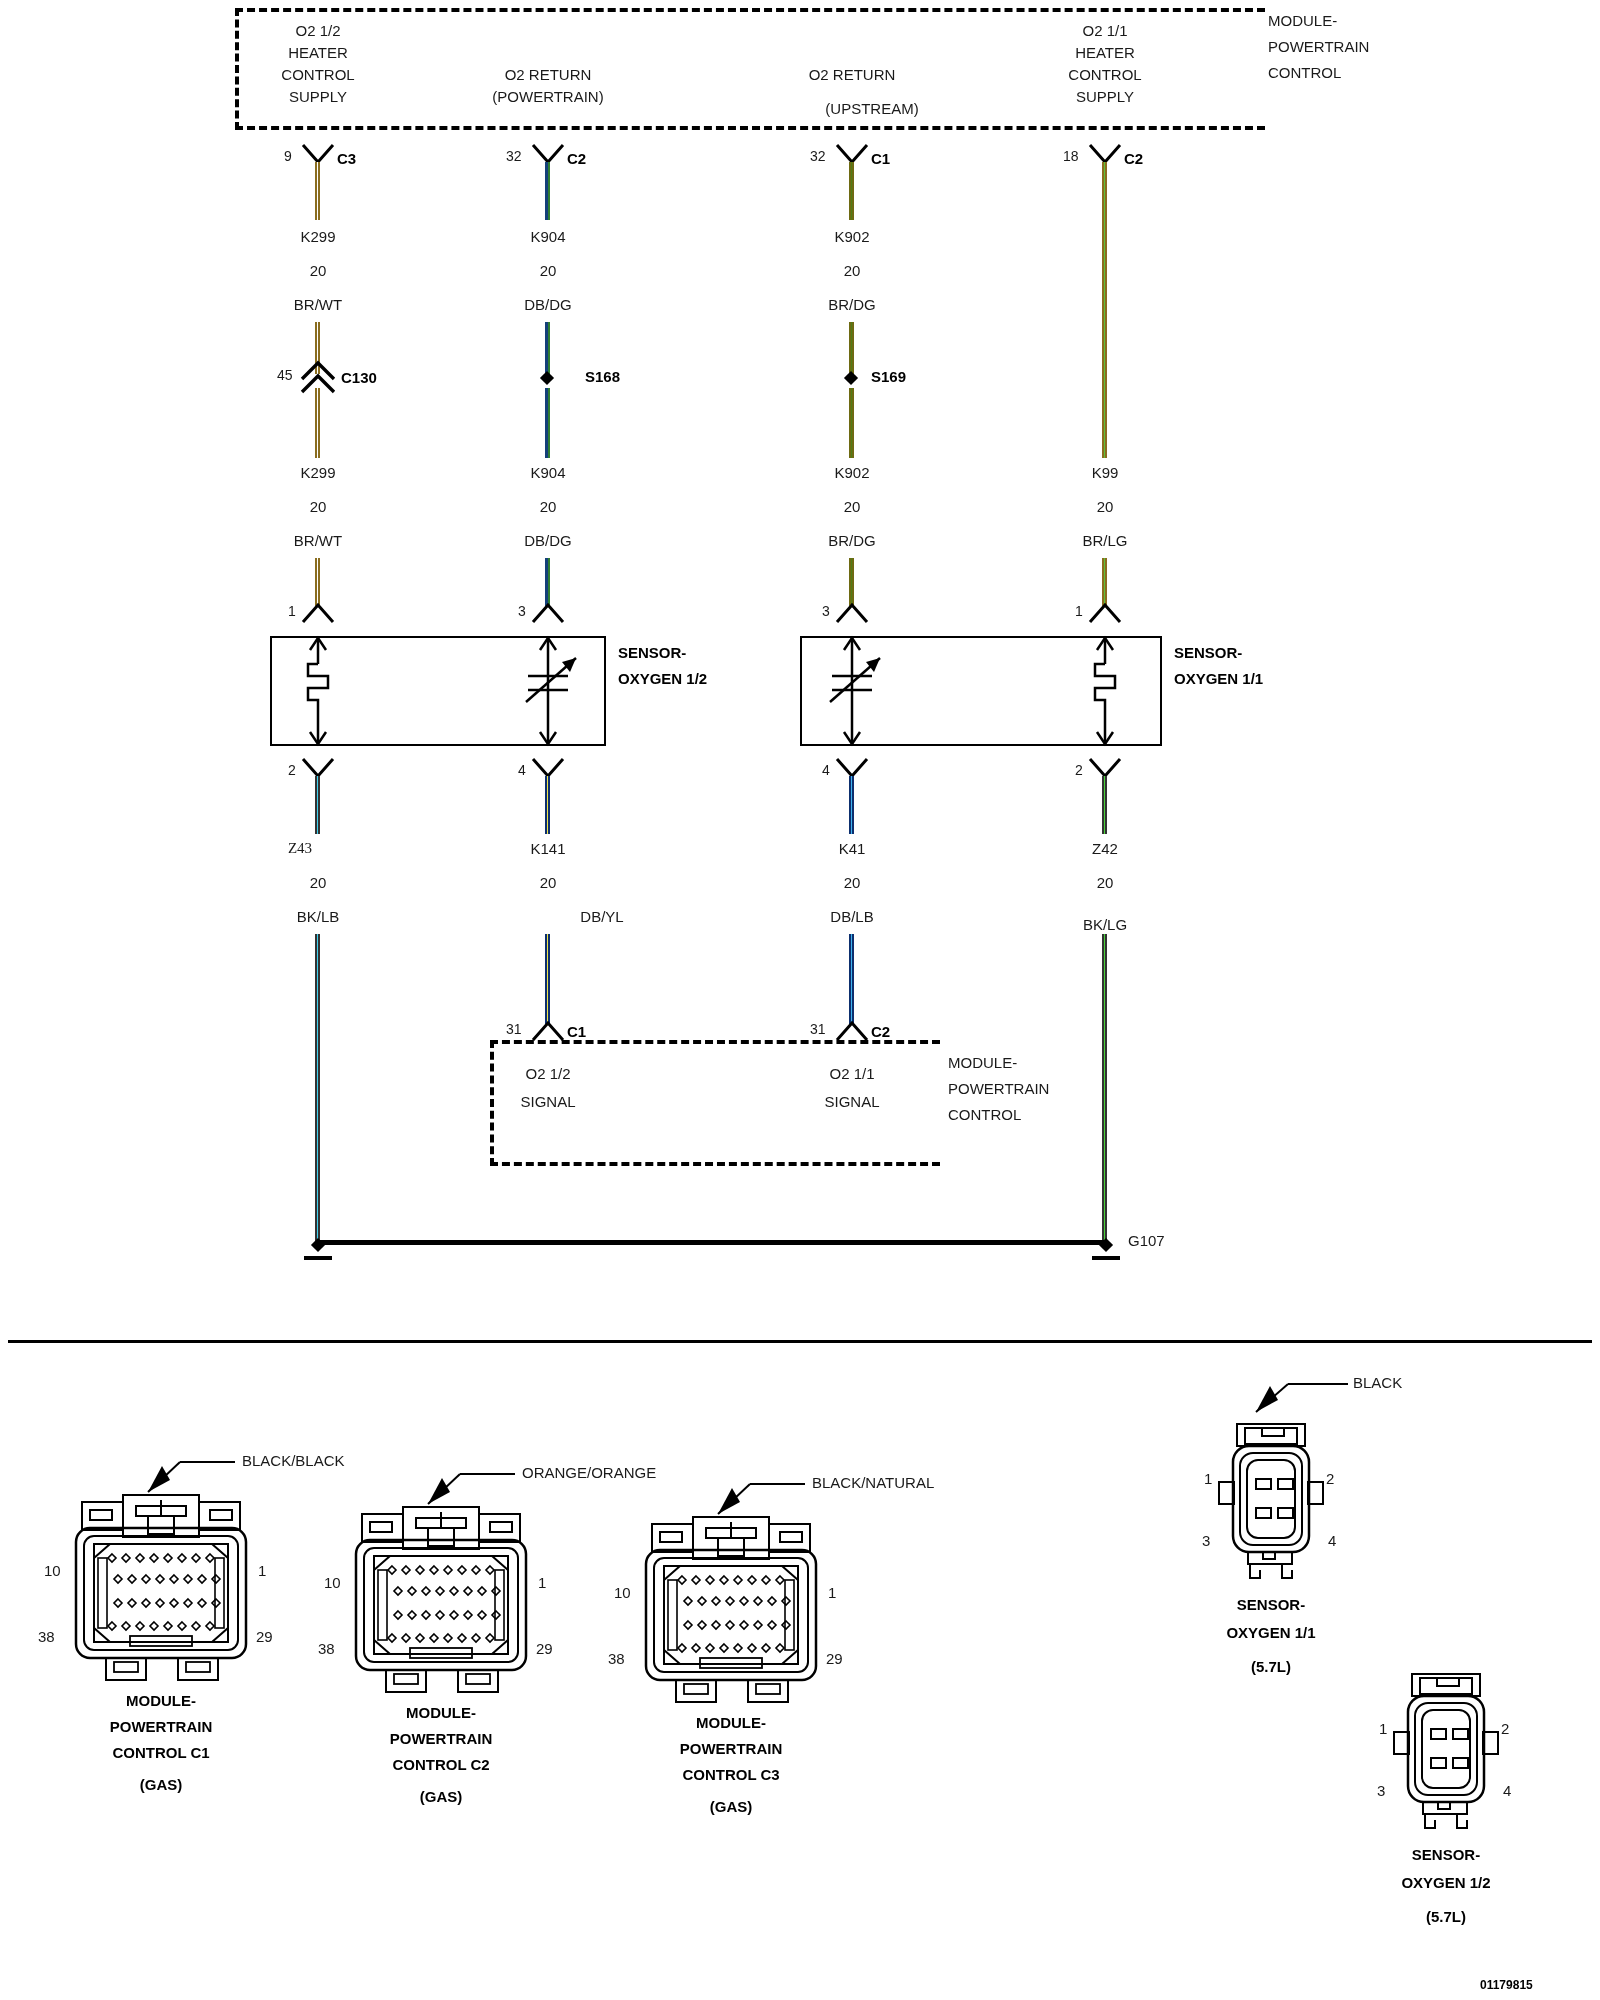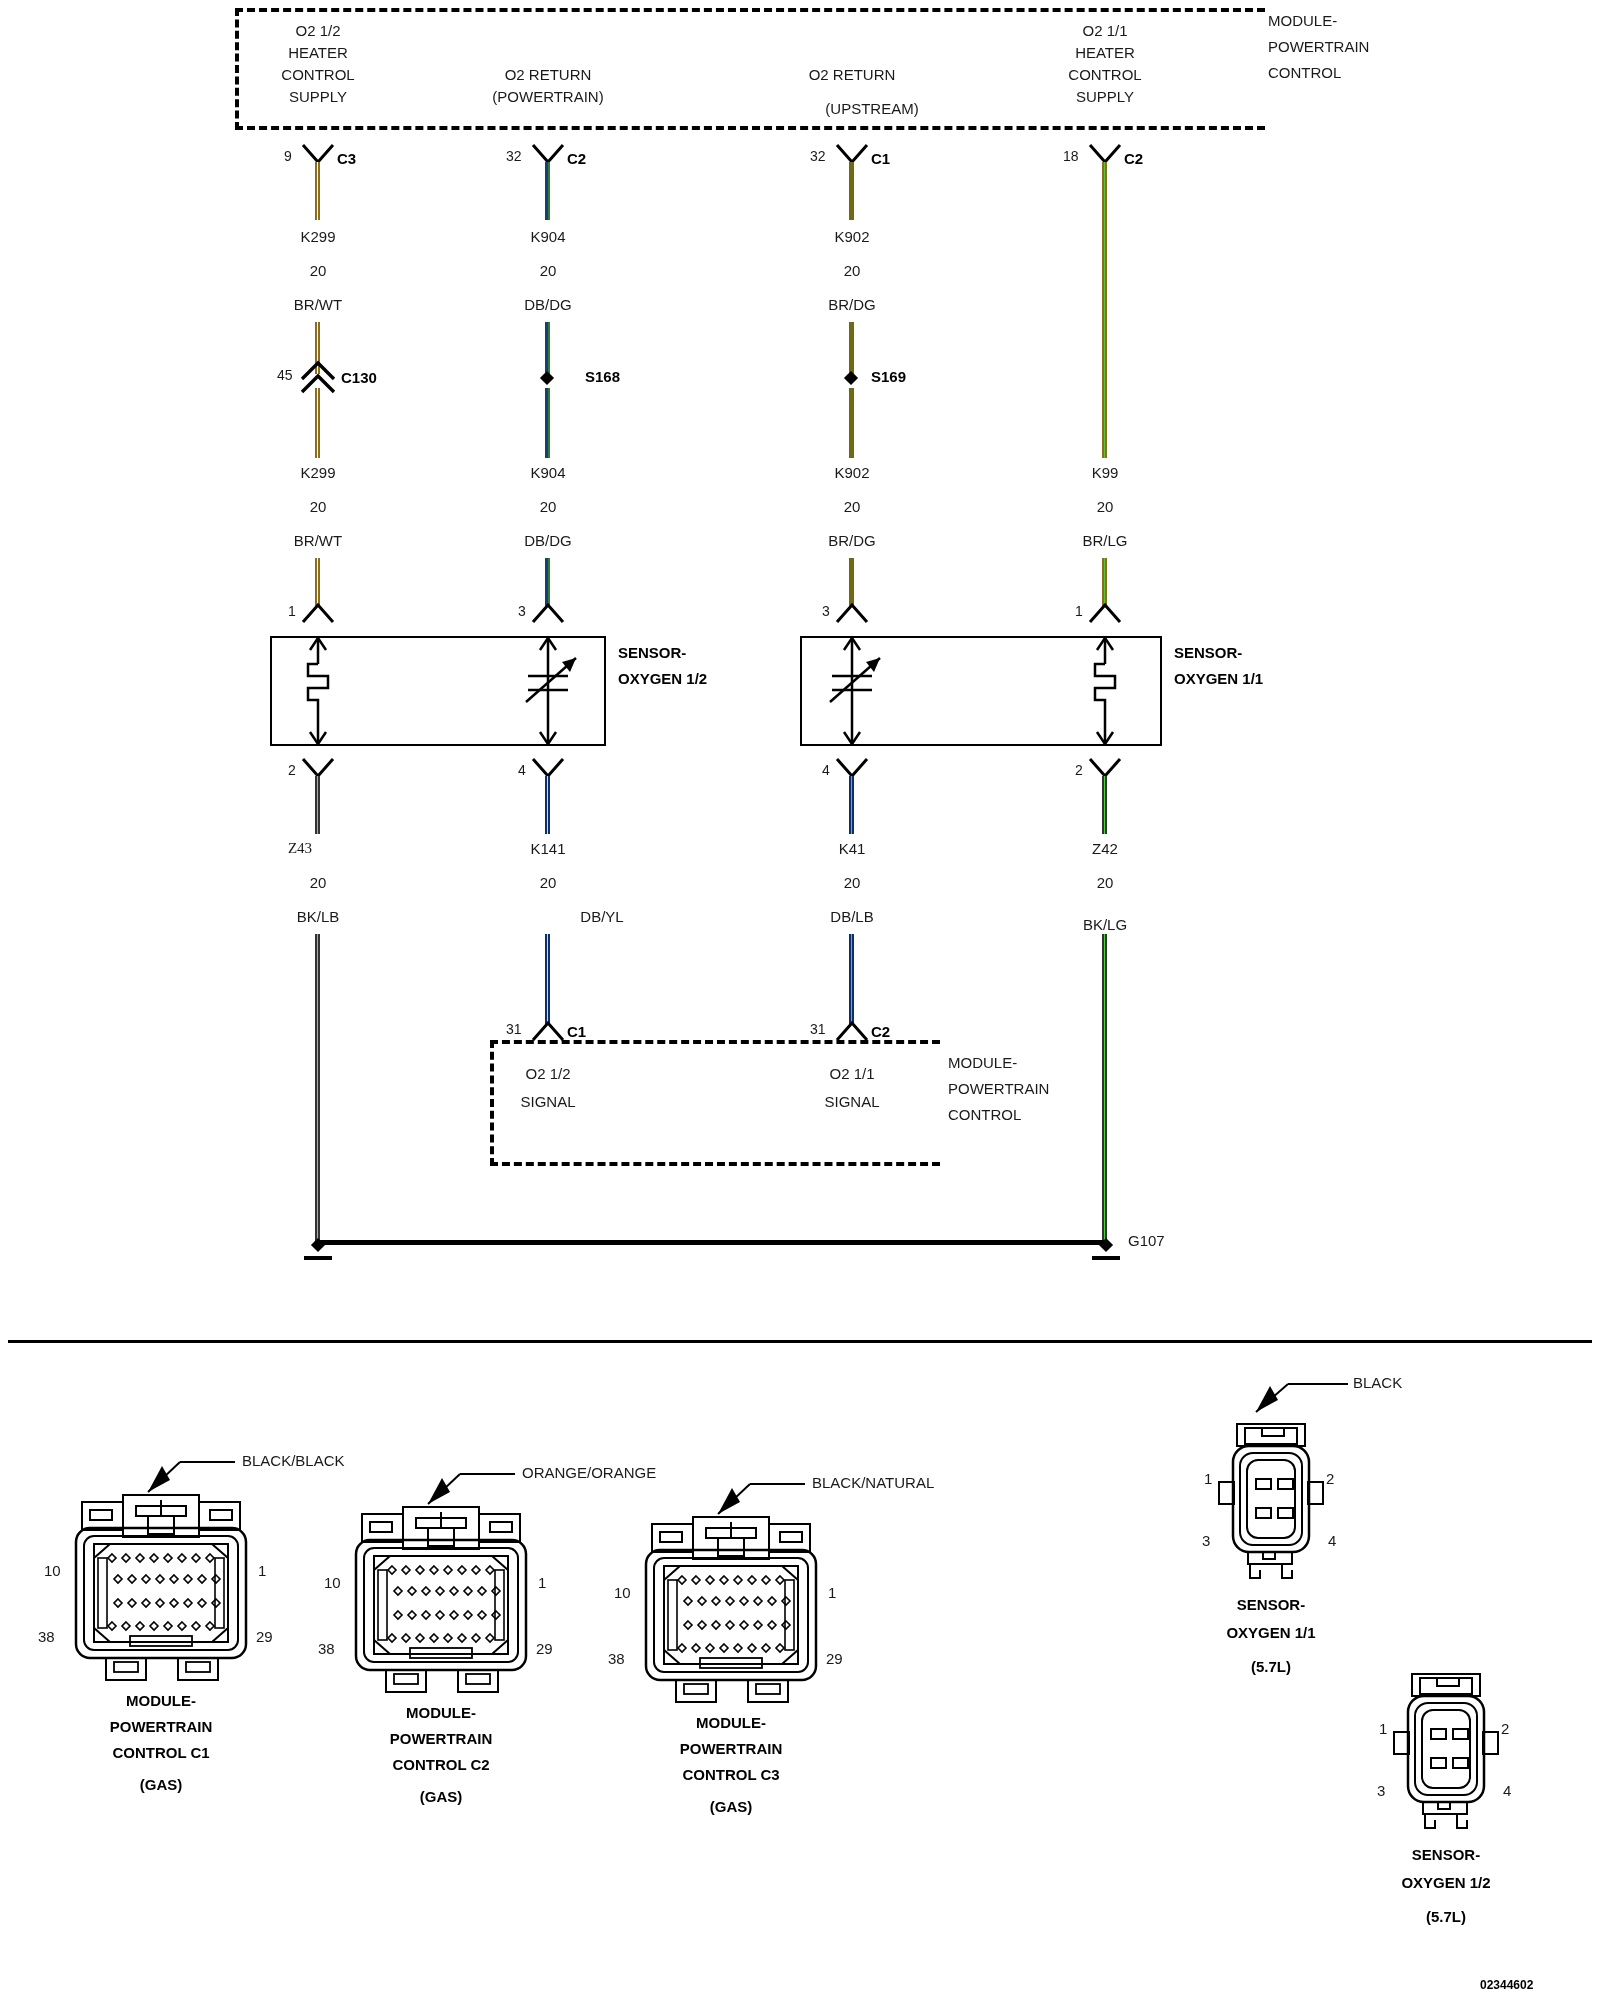--- a/index.html
+++ b/index.html
@@ -648,13 +648,13 @@
     <div class="t" style="left:161px;top:60px;">2</div>
     <div class="t" style="left:37px;top:122px;">3</div>
     <div class="t" style="left:163px;top:122px;">4</div>
     <div class="tcb" style="left:106px;top:186px;">SENSOR-</div>
     <div class="tcb" style="left:106px;top:214px;">OXYGEN 1/2</div>
     <div class="tcb" style="left:106px;top:248px;">(5.7L)</div>
   </div>
 
 </div>
 
-<div class="tb" style="left:1480px;top:1978px;font-size:12px;">02344602</div>
+<div class="tb" style="left:1480px;top:1978px;font-size:12px;">01179815</div>
 
 </body></html>

